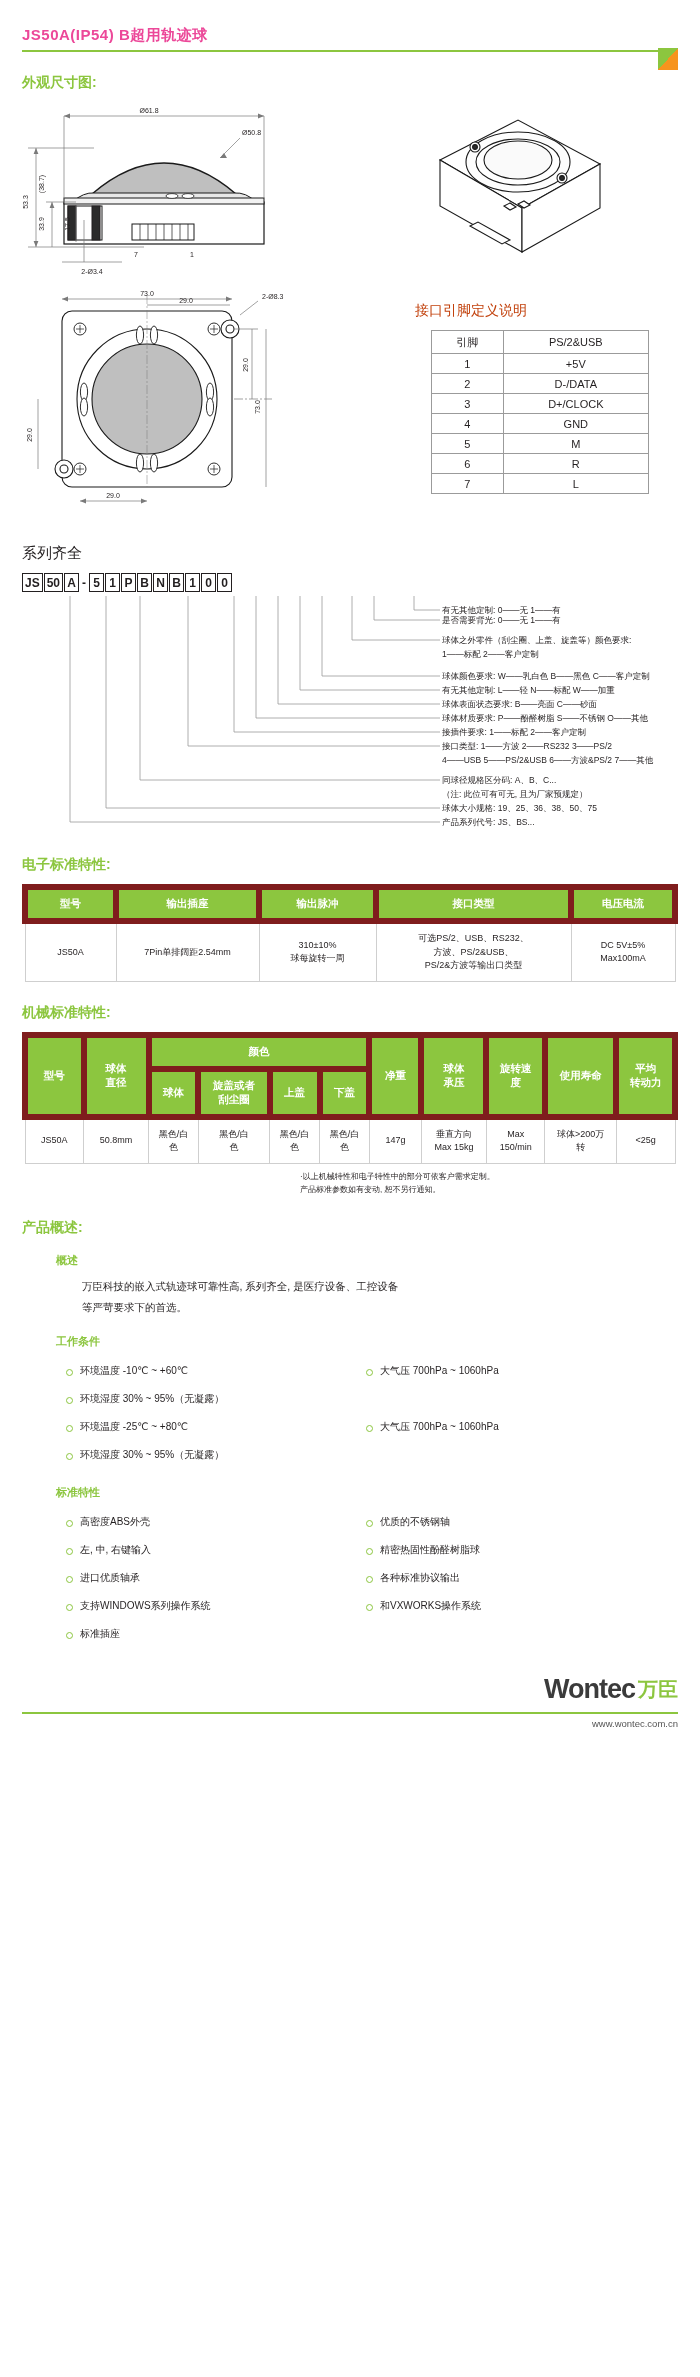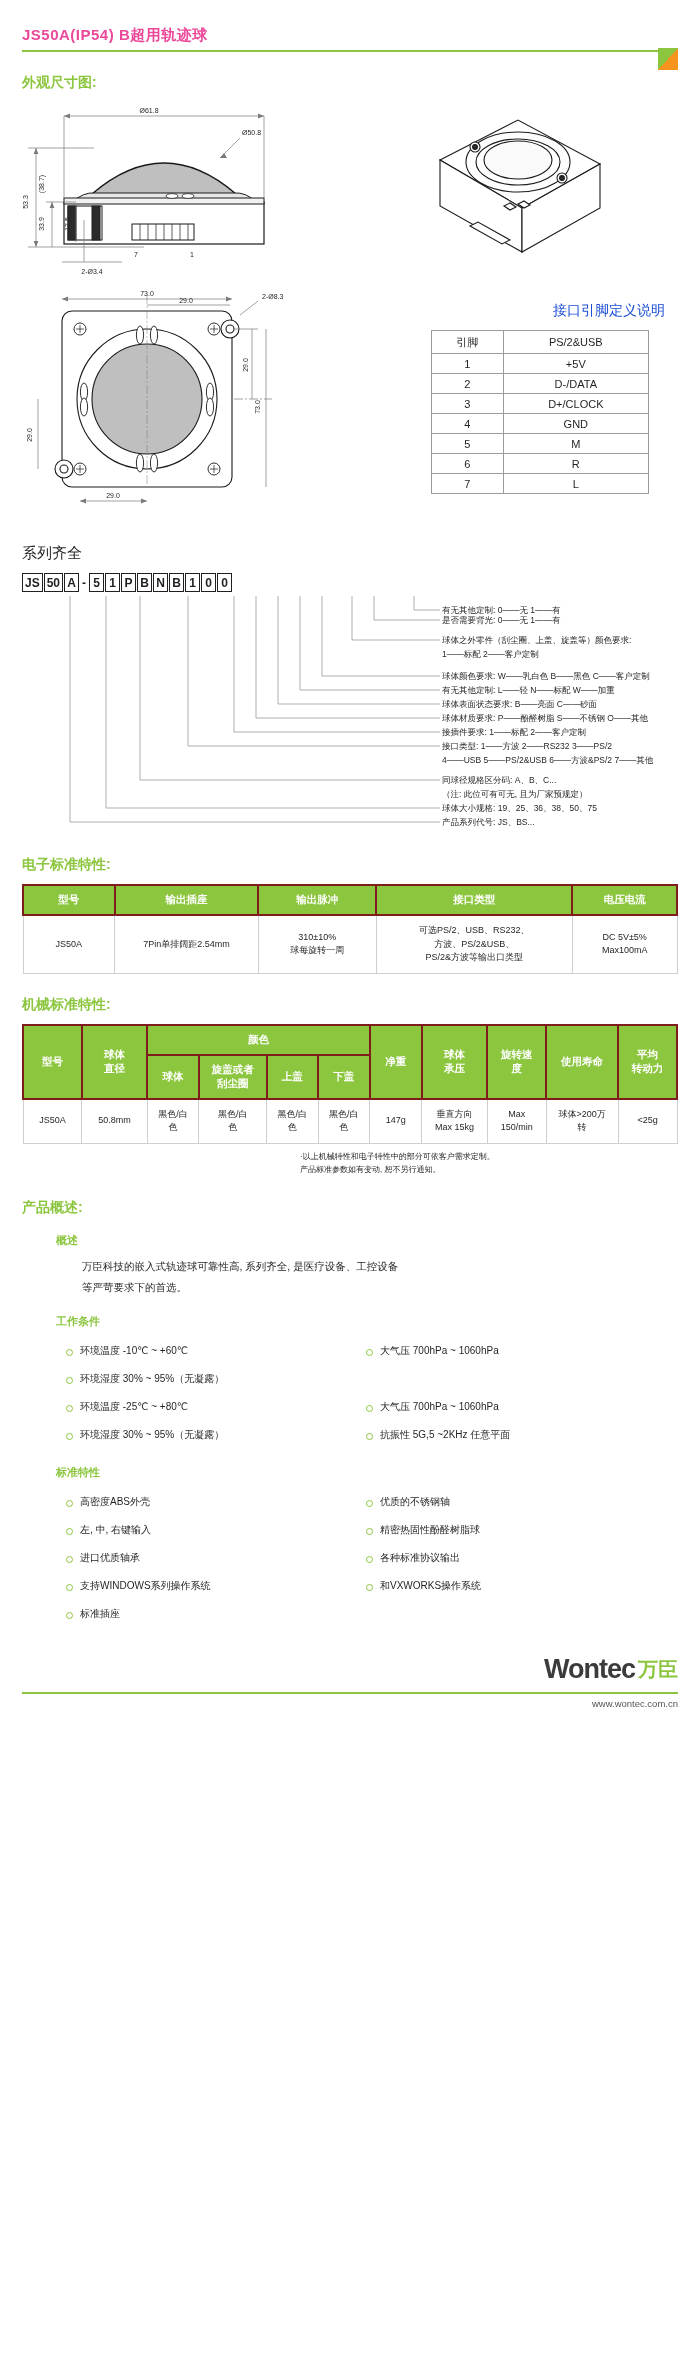--- a/index.html
+++ b/index.html
@@ -39,21 +39,21 @@
 
   
   .drawing-area { position:relative; width:700px; }
   .draw-label {
     font-size: 7px; fill:#231f20; font-family:"Liberation Sans", sans-serif;
   }
 
   
   .pin-wrap { position:absolute; left:415px; top:0px; width:250px; }
   .pin-heading {
-    text-align:right; font-size:14px; color:#1d4ed8; margin-bottom:10px;
+    text-align:left; font-size:14px; color:#c2410c; margin-bottom:10px;
   }
   table.pin { border-collapse: collapse; width: 218px; margin: 0 auto; }
   table.pin td {
     border: 1px solid #9b9b9b; text-align:center; font-size:11px; padding:3.5px 2px;
     color:#231f20;
   }
   table.pin td.c1 { width:33%; }
 
   
   .order-block { position:relative; margin: 4px 0 0 0; padding-left:22px; }
@@ -66,21 +66,21 @@
   .code-dash { font-size:12px; font-weight:bold; padding:0 2px; }
   .legend-line {
     font-size:8.5px; color:#231f20; line-height:1.45;
     padding-left: 430px; position:relative; white-space:nowrap;
   }
 
   
   .spec-table { width: 656px; margin: 0 auto 0 22px; border-collapse:collapse; }
   .spec-table th {
     background:#8cc63f; color:#ffffff; font-size:10.5px; font-weight:bold;
-    border:2px solid #7f1d1d; padding:7px 2px; text-align:center;
+    border:6px solid #7f1d1d; padding:7px 2px; text-align:center;
   }
   .spec-table td {
     border:1px solid #cfcfcf; font-size:9px; text-align:center; padding:8px 3px;
     color:#231f20; line-height:1.5;
   }
   .note {
     font-size:8px; color:#231f20; line-height:1.7; margin: 6px 0 0 300px;
   }
 
   
@@ -463,21 +463,20 @@
     <div class="bullets">
       <div class="b">环境温度  -10℃ ~ +60℃</div>
       <div class="b">大气压  700hPa ~ 1060hPa</div>
       <div class="b">环境湿度  30% ~ 95%（无凝露）</div>
     </div>
 
     <div class="bullets">
       <div class="b">环境温度  -25℃ ~ +80℃</div>
       <div class="b">大气压  700hPa ~ 1060hPa</div>
       <div class="b">环境湿度  30% ~ 95%（无凝露）</div>
-      <div class="b">抗振性  5G,5 ~2KHz 任意平面</div>
     </div>
 
     <h4>标准特性</h4>
     <div class="bullets">
       <div class="b">高密度ABS外壳</div>
       <div class="b">优质的不锈钢轴</div>
       <div class="b">左, 中, 右键输入</div>
       <div class="b">精密热固性酚醛树脂球</div>
       <div class="b">进口优质轴承</div>
       <div class="b">各种标准协议输出</div>

